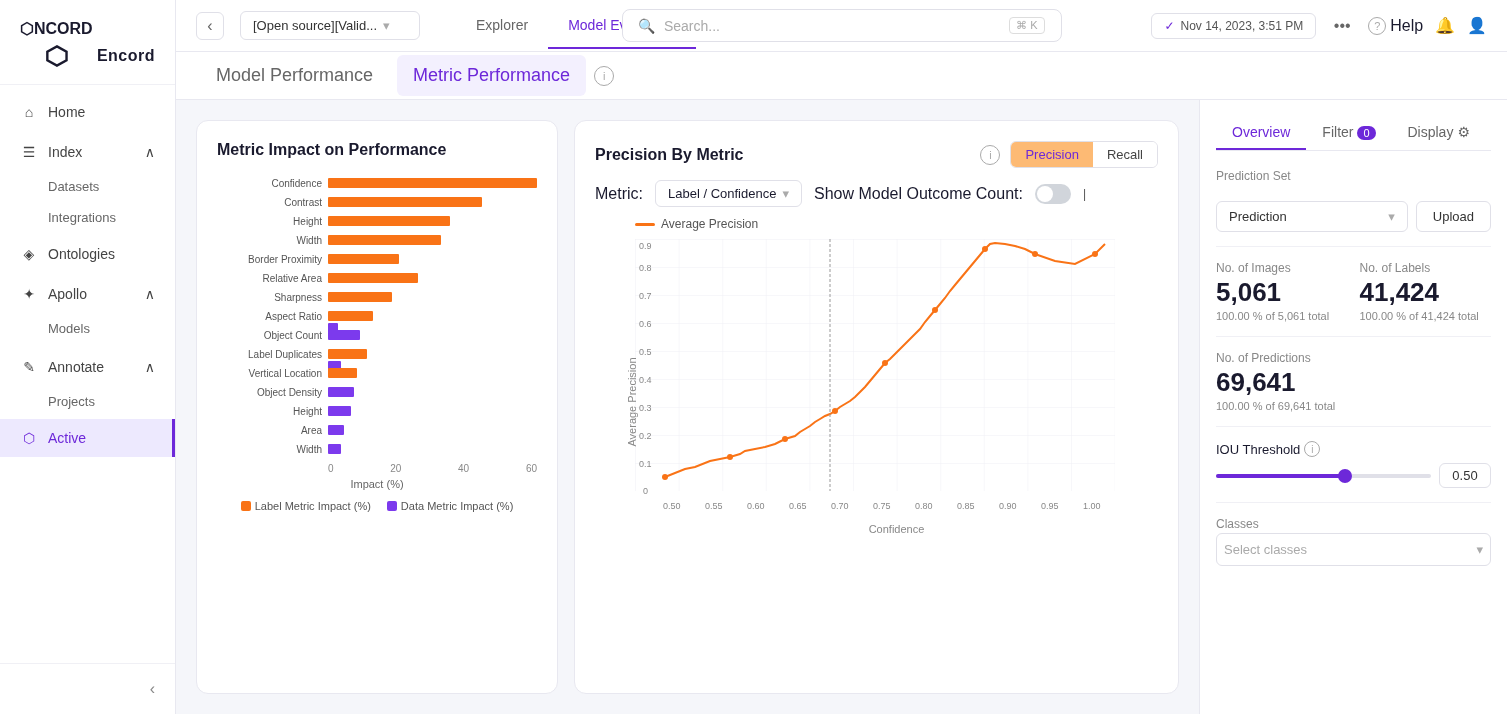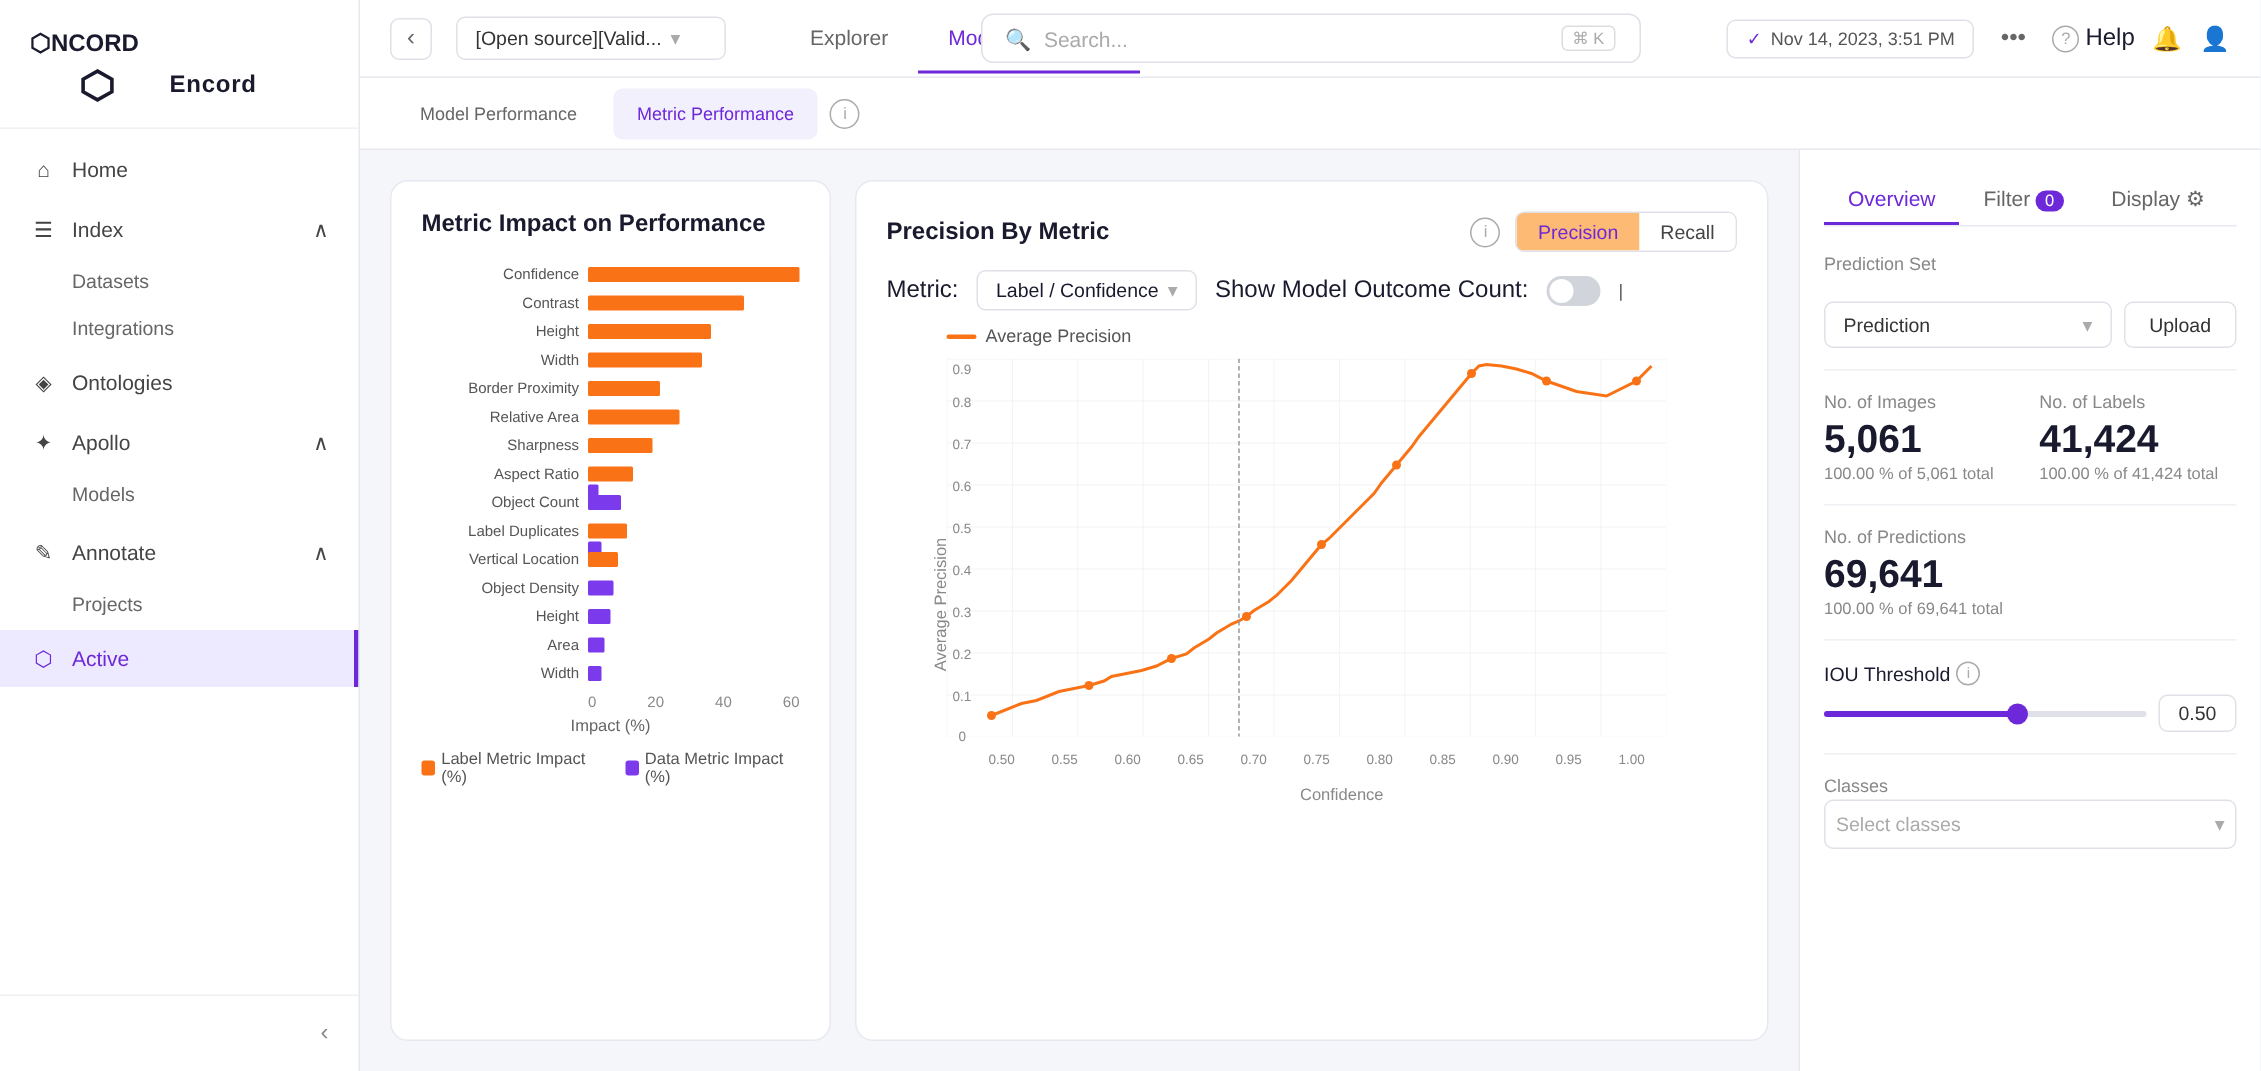--- a/index.html
+++ b/index.html
@@ -2,21 +2,21 @@
 <html><head>
   <meta charset="utf-8">
   <style>
     * { box-sizing: border-box; margin: 0; padding: 0; }
     body { font-family: -apple-system, BlinkMacSystemFont, 'Segoe UI', sans-serif; background: #f5f6fa; color: #1a1a2e; overflow: hidden; width: 1507px; height: 714px; }
 
     
     .app { display: flex; width: 1507px; height: 714px; }
 
     
-    .sidebar { width: 240px; background: #fff; border-right: 1px solid #e8e8f0; display: flex; flex-direction: column; flex-shrink: 0; }
+    .sidebar { width: 176px; background: #fff; border-right: 1px solid #e8e8f0; display: flex; flex-direction: column; flex-shrink: 0; }
     .sidebar-logo { padding: 16px 20px; border-bottom: 1px solid #f0f0f5; }
     .sidebar-logo svg { width: 90px; height: 24px; }
     .sidebar-nav { flex: 1; padding: 8px 0; overflow-y: auto; }
     .nav-item { display: flex; align-items: center; gap: 10px; padding: 10px 20px; cursor: pointer; font-size: 14px; color: #444; border-radius: 0; }
     .nav-item.active { background: #ede9fe; color: #6d28d9; border-right: 3px solid #6d28d9; }
     .nav-item-icon { width: 18px; height: 18px; display: flex; align-items: center; justify-content: center; }
     .nav-group { padding: 2px 0; }
     .nav-group-header { display: flex; align-items: center; gap: 10px; padding: 10px 20px; cursor: pointer; font-size: 14px; color: #444; font-weight: 500; }
     .nav-sub-item { padding: 8px 20px 8px 48px; font-size: 13px; color: #666; cursor: pointer; }
     .sidebar-collapse { padding: 16px 20px; border-top: 1px solid #f0f0f5; display: flex; justify-content: flex-end; }
@@ -32,34 +32,34 @@
     .topbar-tab { padding: 14px 20px; font-size: 14px; color: #666; cursor: pointer; border-bottom: 2px solid transparent; }
     .topbar-tab.active { color: #6d28d9; border-bottom: 2px solid #6d28d9; font-weight: 500; }
     .topbar-tab-badge { background: #6d28d9; color: white; border-radius: 10px; padding: 1px 6px; font-size: 11px; margin-left: 4px; }
     .topbar-date { margin-left: auto; display: flex; align-items: center; gap: 6px; border: 1px solid #e0e0e8; border-radius: 6px; padding: 5px 12px; font-size: 12px; color: #555; }
     .topbar-more { width: 28px; height: 28px; display: flex; align-items: center; justify-content: center; cursor: pointer; color: #666; }
     .search-bar { position: absolute; left: 50%; transform: translateX(-50%); border: 1px solid #e0e0e8; border-radius: 8px; padding: 7px 16px; display: flex; align-items: center; gap: 8px; width: 440px; background: #fff; font-size: 14px; color: #888; }
     .search-shortcut { border: 1px solid #ddd; border-radius: 4px; padding: 1px 6px; font-size: 11px; color: #aaa; margin-left: auto; }
 
     
     .subbar { height: 48px; background: #fff; border-bottom: 1px solid #e8e8f0; display: flex; align-items: center; padding: 0 24px; gap: 8px; }
-    .subbar-tab { padding: 10px 16px; font-size: 12px; color: #666; cursor: pointer; border-radius: 6px; }
+    .subbar-tab { padding: 10px 16px; font-size: 18px; color: #666; cursor: pointer; border-radius: 6px; }
     .subbar-tab.active { background: #f3f0fe; color: #6d28d9; font-weight: 500; }
     .subbar-info { width: 20px; height: 20px; border-radius: 50%; border: 1px solid #aaa; display: flex; align-items: center; justify-content: center; font-size: 11px; color: #aaa; cursor: pointer; }
 
     
     .content { flex: 1; display: flex; overflow: hidden; }
     .charts-area { flex: 1; padding: 20px; display: flex; gap: 16px; overflow-y: auto; }
 
     
     .card { background: #fff; border-radius: 12px; border: 1px solid #e8e8f0; padding: 20px; }
     .card-title { font-size: 16px; font-weight: 600; color: #1a1a2e; margin-bottom: 16px; }
 
     
-    .metric-card { width: 294px; flex-shrink: 0; }
+    .metric-card { width: 362px; flex-shrink: 0; }
     .bar-chart { display: flex; flex-direction: column; gap: 3px; }
     .bar-row { display: flex; align-items: center; gap: 6px; height: 16px; }
     .bar-label { width: 105px; text-align: right; font-size: 10px; color: #555; flex-shrink: 0; }
     .bar-track { flex: 1; height: 10px; position: relative; }
     .bar-fill { height: 100%; border-radius: 1px; }
     .bar-orange { background: #f97316; }
     .bar-purple { background: #7c3aed; }
     .x-axis-labels { display: flex; justify-content: space-between; margin-top: 6px; padding-left: 111px; font-size: 10px; color: #888; }
     .axis-title { text-align: center; font-size: 11px; color: #666; margin-top: 4px; }
     .legend { display: flex; gap: 16px; margin-top: 10px; justify-content: center; font-size: 11px; color: #555; }

